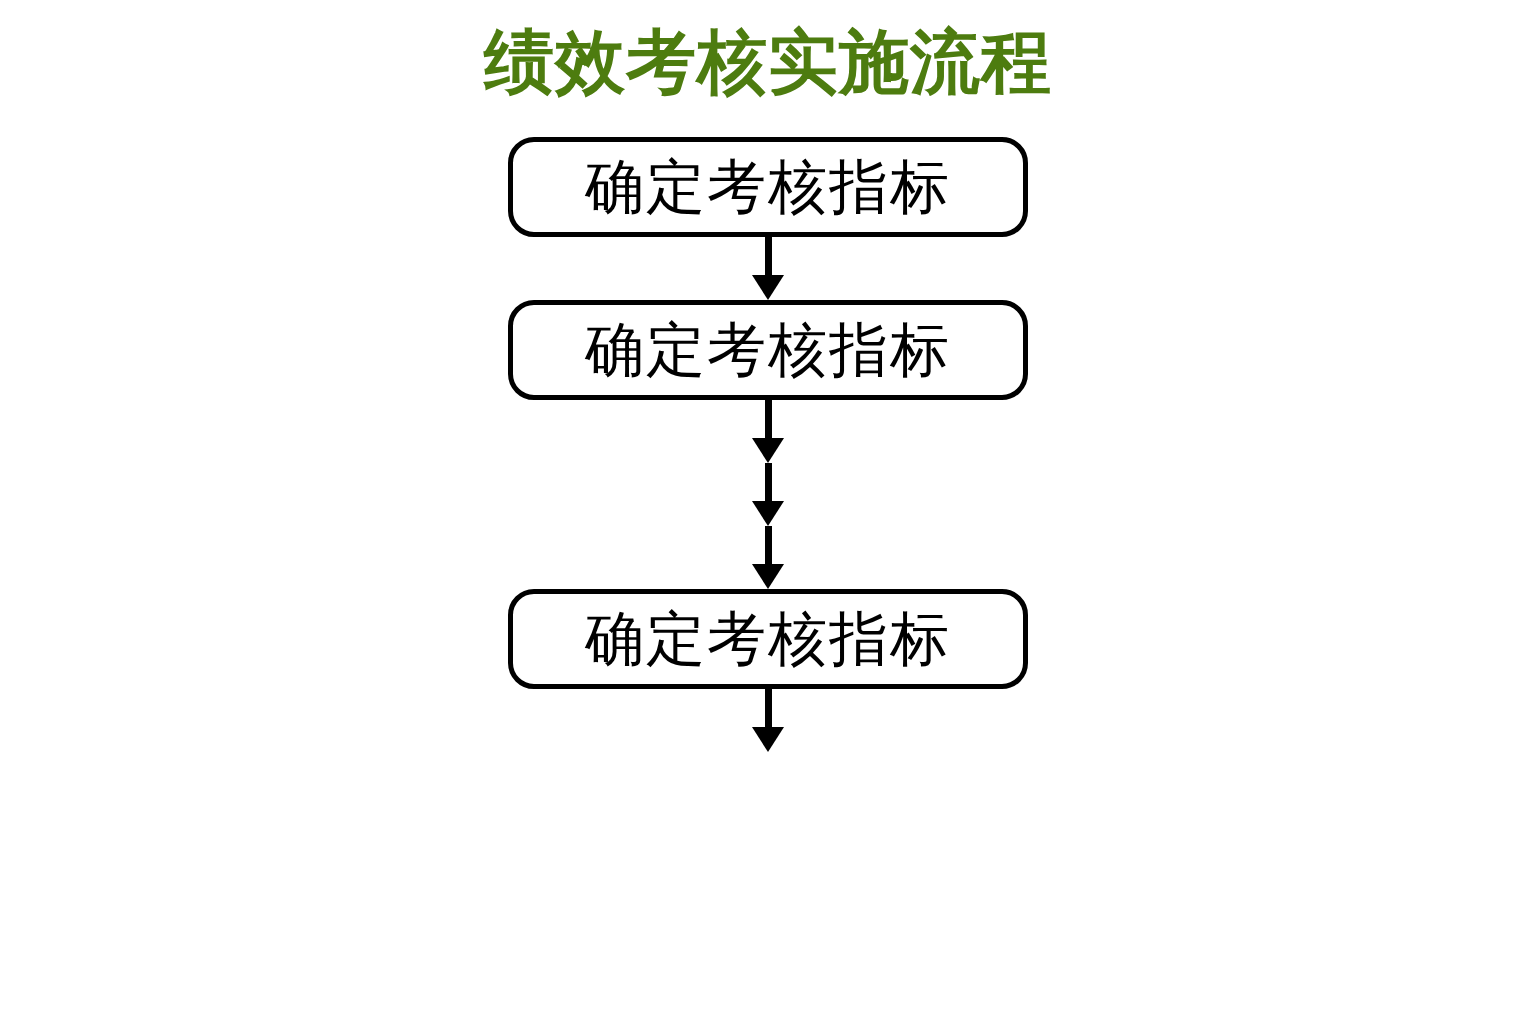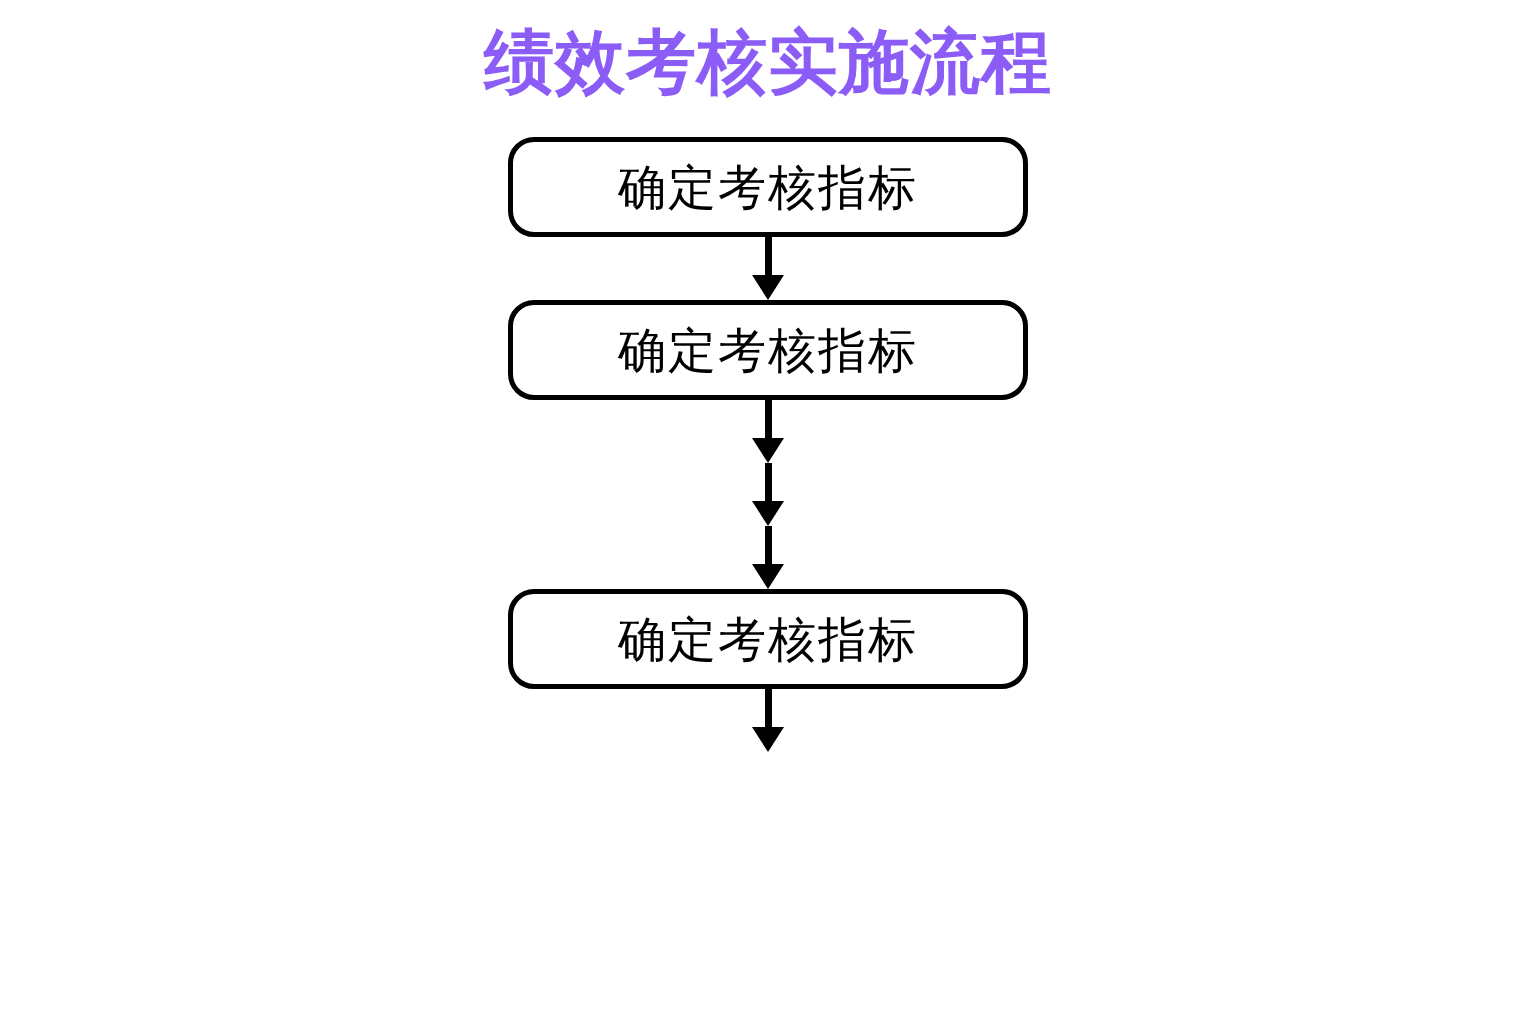--- a/index.html
+++ b/index.html
@@ -17,21 +17,21 @@
     display: flex;
     flex-direction: column;
     align-items: center;
     box-sizing: border-box;
     padding-top: 22px;
   }
   .title {
     margin: 0 0 34px 0;
     font-size: 70px;
     font-weight: bold;
-    color: #8b5cf6;
+    color: #4d7c0f;
     letter-spacing: 1px;
     line-height: 1.15;
     text-align: center;
   }
   .flow {
     display: flex;
     flex-direction: column;
     align-items: center;
   }
   .box {
@@ -39,21 +39,21 @@
     height: 100px;
     box-sizing: border-box;
     border: 5px solid #000000;
     border-radius: 26px;
     background: #ffffff;
     display: flex;
     align-items: center;
     justify-content: center;
   }
   .box span {
-    font-size: 48px;
+    font-size: 59px;
     color: #000000;
     letter-spacing: 2px;
     line-height: 1;
     white-space: nowrap;
   }
   .arrow {
     display: flex;
     flex-direction: column;
     align-items: center;
     height: 63px;

